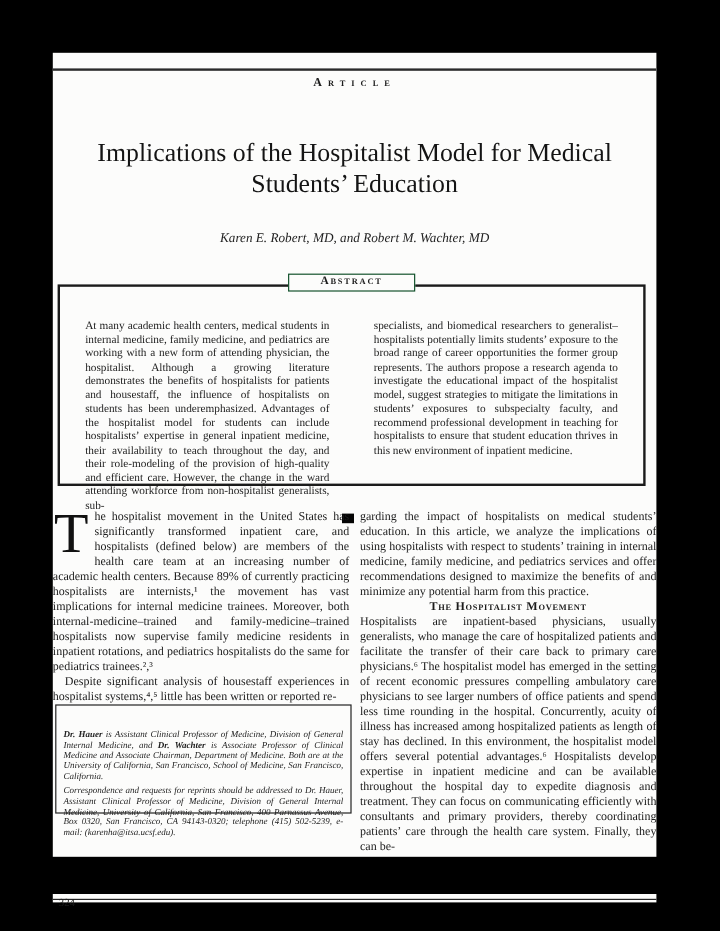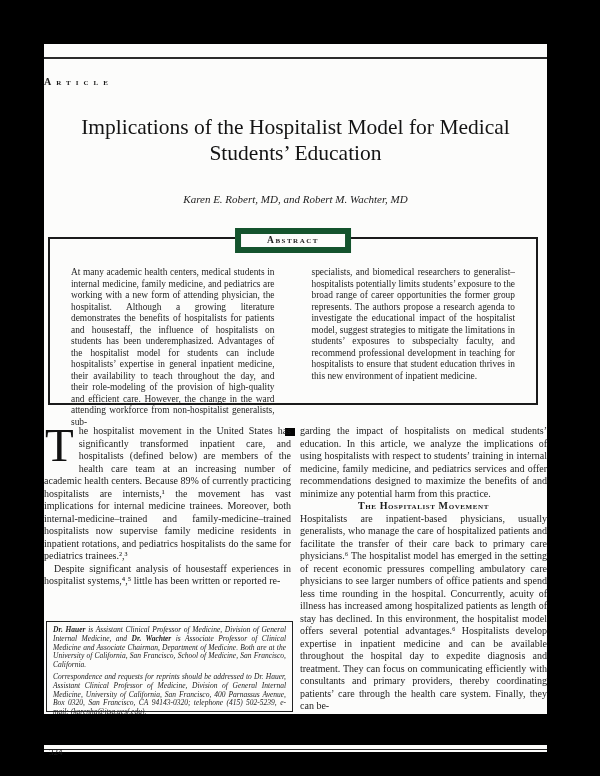--- a/index.html
+++ b/index.html
@@ -8,59 +8,59 @@
     background:#000;
     font-family:"Liberation Serif","DejaVu Serif",serif;
     -webkit-font-smoothing:antialiased;
   }
   .page{
     position:absolute;left:44px;top:44px;width:503px;height:670px;
     background:#fcfcfb;color:#1c1c1c;overflow:hidden;
   }
   .top-rule{position:absolute;left:0;top:13px;width:503px;height:2px;background:#2b2b2b;}
   .kicker{
-    position:absolute;top:32px;left:0;width:100%;text-align:left;
+    position:absolute;top:20px;left:0;width:100%;text-align:center;
     font-variant:small-caps;font-weight:600;font-size:10px;letter-spacing:5px;
   }
   .title{
     position:absolute;top:56px;left:28px;right:28px;text-align:center;
     font-size:21.5px;line-height:26px;font-weight:400;color:#141414;
   }
   .authors{
     position:absolute;top:149px;left:0;width:100%;text-align:center;
     font-style:italic;font-size:11px;color:#222;
   }
   .abstract-box{
     position:absolute;left:4px;top:193px;width:490px;height:168px;
     border:2px solid #1b1b1b;box-sizing:border-box;background:#fcfcfb;
   }
   .abstract-label{
     position:absolute;top:-11px;left:50%;transform:translateX(-50%);
-    background:#fcfcfb;border:6px solid #14532d;padding:1px 26px 2px;
+    background:#fcfcfb;border:1px solid #14532d;padding:1px 26px 2px;
     font-variant:small-caps;font-weight:700;font-size:9.5px;letter-spacing:1.5px;white-space:nowrap;
   }
   .abstract-cols{display:flex;gap:13px;padding:16px 9px 0;}
   .abs-col{width:228px;font-size:9.4px;line-height:11.5px;text-align:justify;color:#1e1e1e;}
   .abs-col p{margin:12px;}
   .abs-citation{text-indent:11px;}
   .ital{font-style:italic;}
   .body-cols{position:absolute;left:0;top:381px;width:503px;display:flex;gap:9px;}
   .col{width:247px;font-size:10px;line-height:12.5px;text-align:justify;color:#1b1b1b;}
   .col p{margin:0;}
   .dropcap{
     float:left;font-size:47px;line-height:38px;padding:1px 5px 0 1px;color:#111;
   }
   .indented{text-indent:10px;}
   .section-heading{
     text-align:center;font-variant:small-caps;font-weight:700;font-size:10px;
     letter-spacing:0.6px;margin:6px 0 5px;text-indent:0;
   }
   .footnote-box{
-    position:absolute;left:2px;top:577px;width:247px;height:91px;
-    border:1.5px solid #222;box-sizing:border-box;padding:4px 6px 0;
+    position:absolute;left:2px;top:543px;width:247px;height:91px;
+    border:1.5px solid #222;box-sizing:border-box;padding:20px 6px 0;
     font-size:7.5px;line-height:8.8px;font-style:italic;text-align:justify;color:#222;font-family:Liberation Serif, serif;
   }
   .footnote-box p{margin:0 0 3px;}
   .bold{font-weight:700;}
   .artifact{position:absolute;left:241px;top:384px;width:10px;height:8px;background:#040404;}
   .footer-strip{position:absolute;left:44px;top:745px;width:503px;background:#fcfcfb;text-decoration:underline;}
   .footer-row{position:relative;padding:2px 0 1px;}
   .footer-num{position:absolute;left:5px;top:2px;font-size:9px;color:#1b1b1b;}
   .footer-journal{
     display:block;width:100%;text-align:center;

